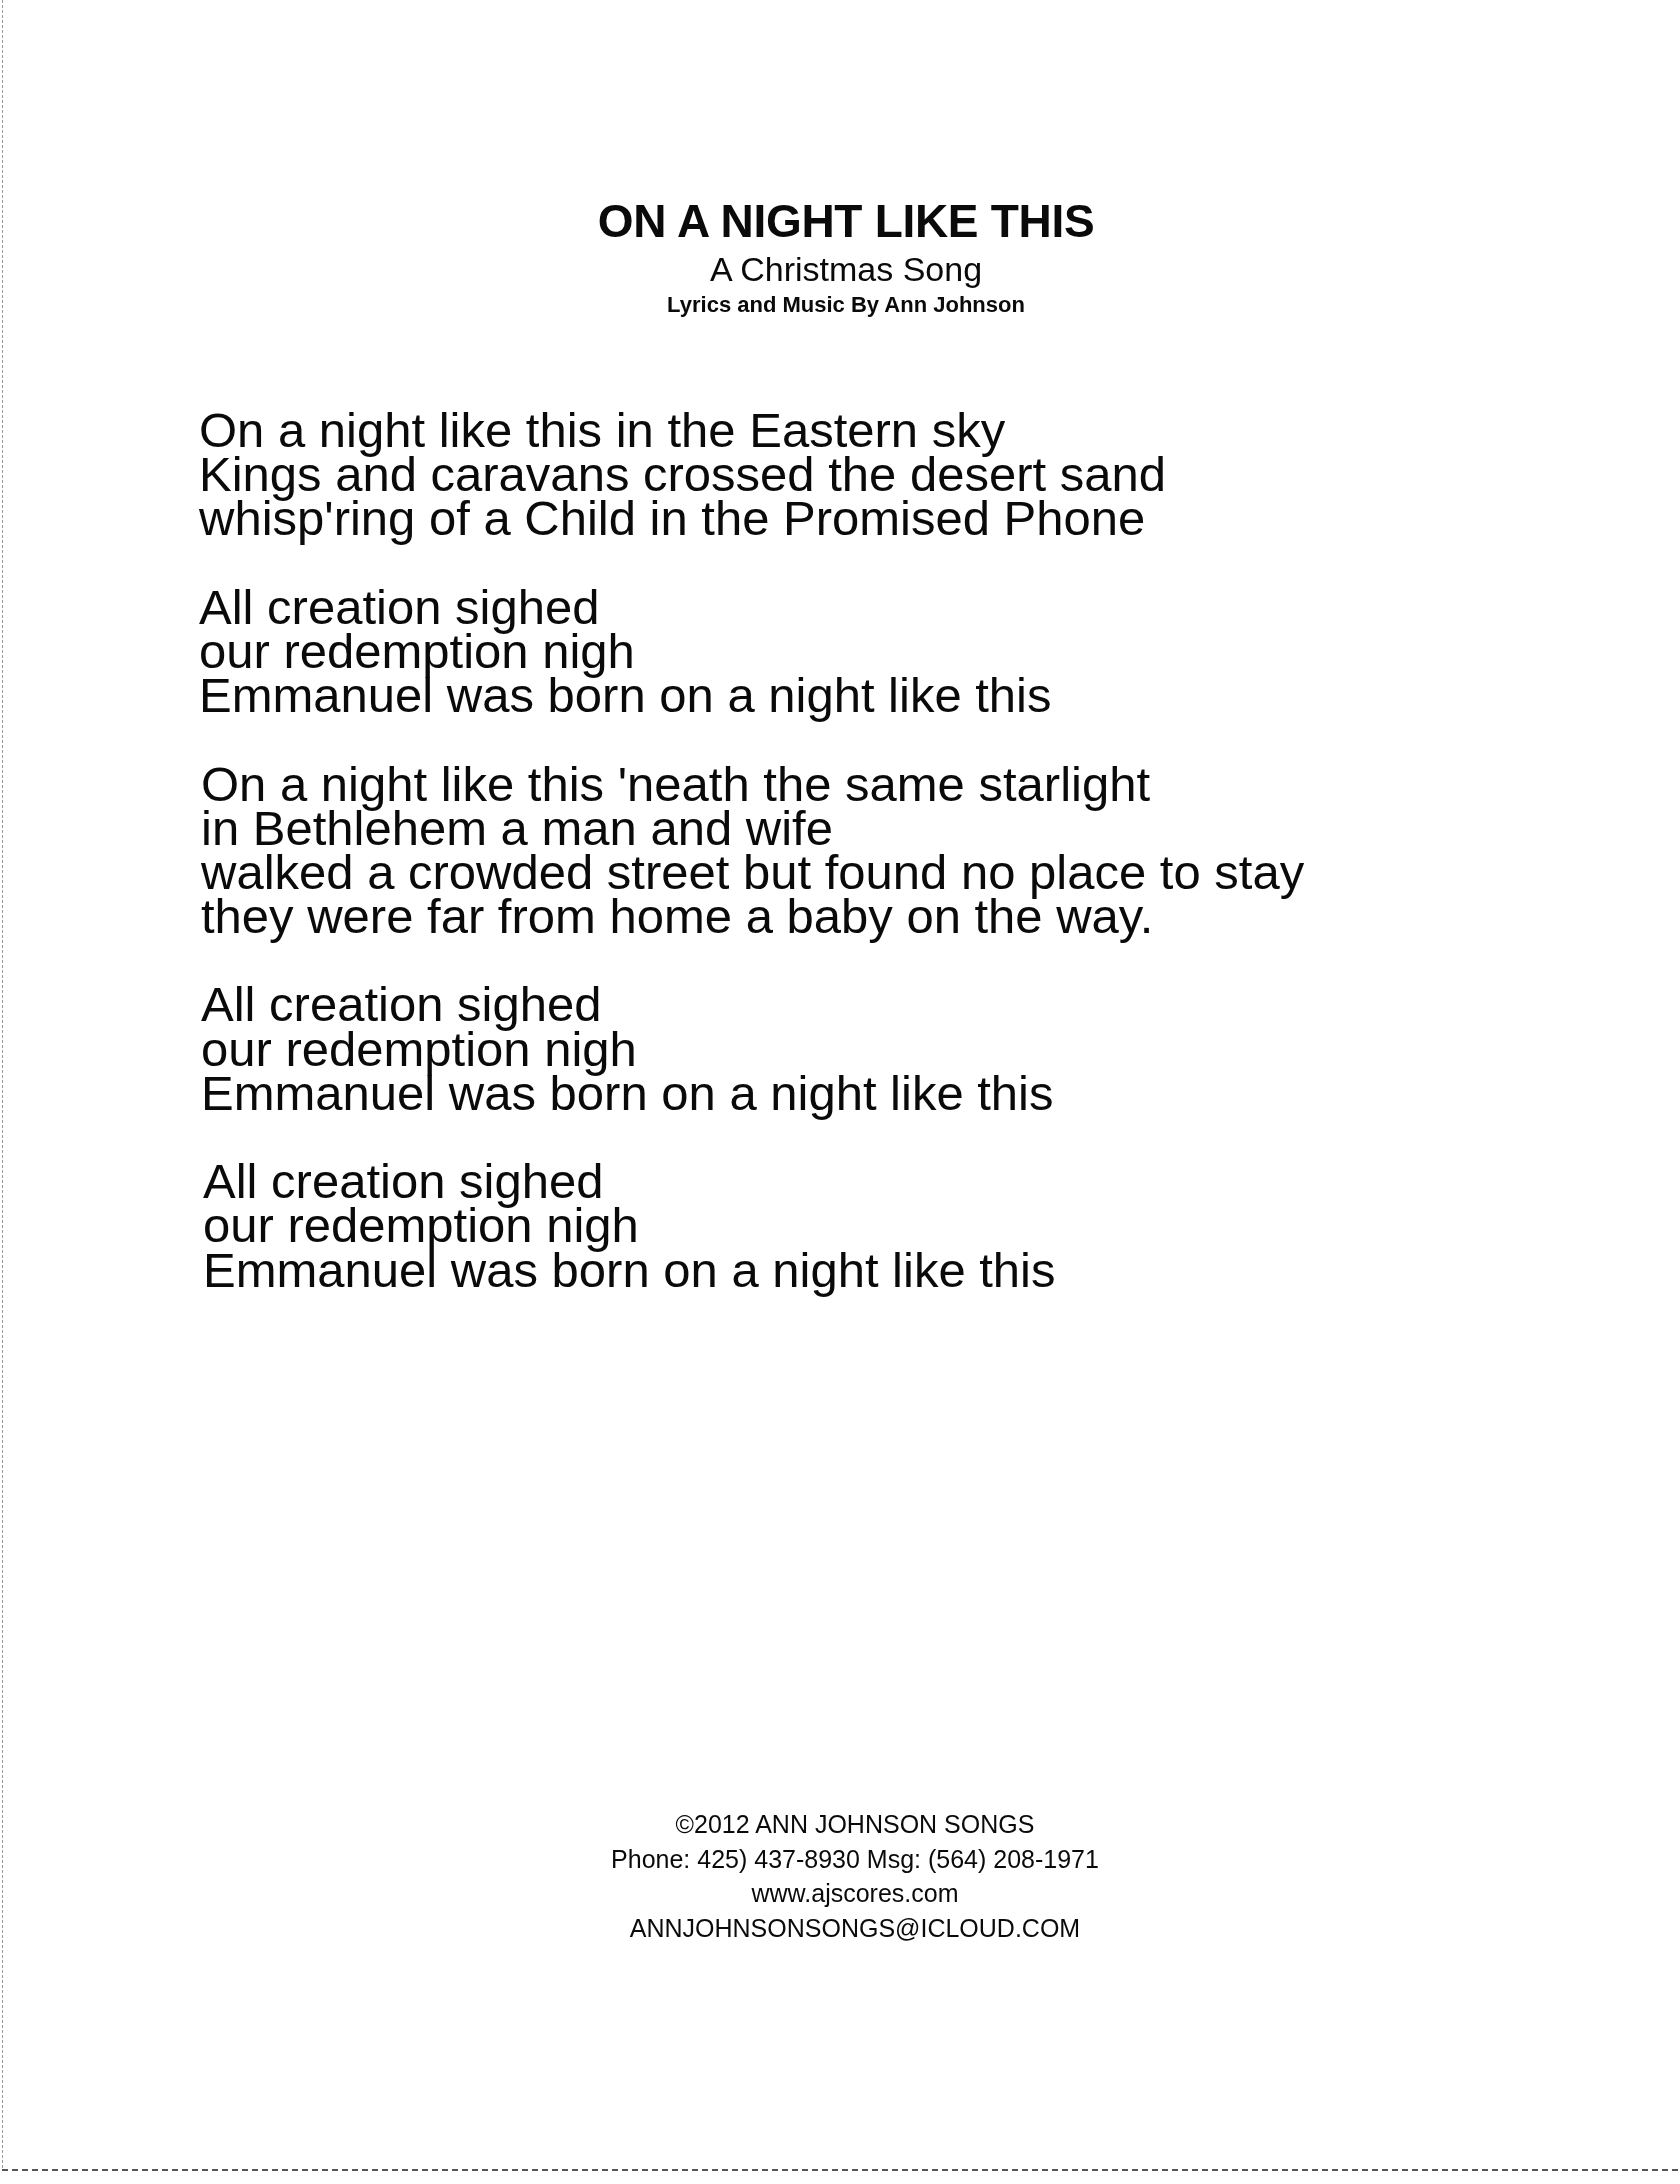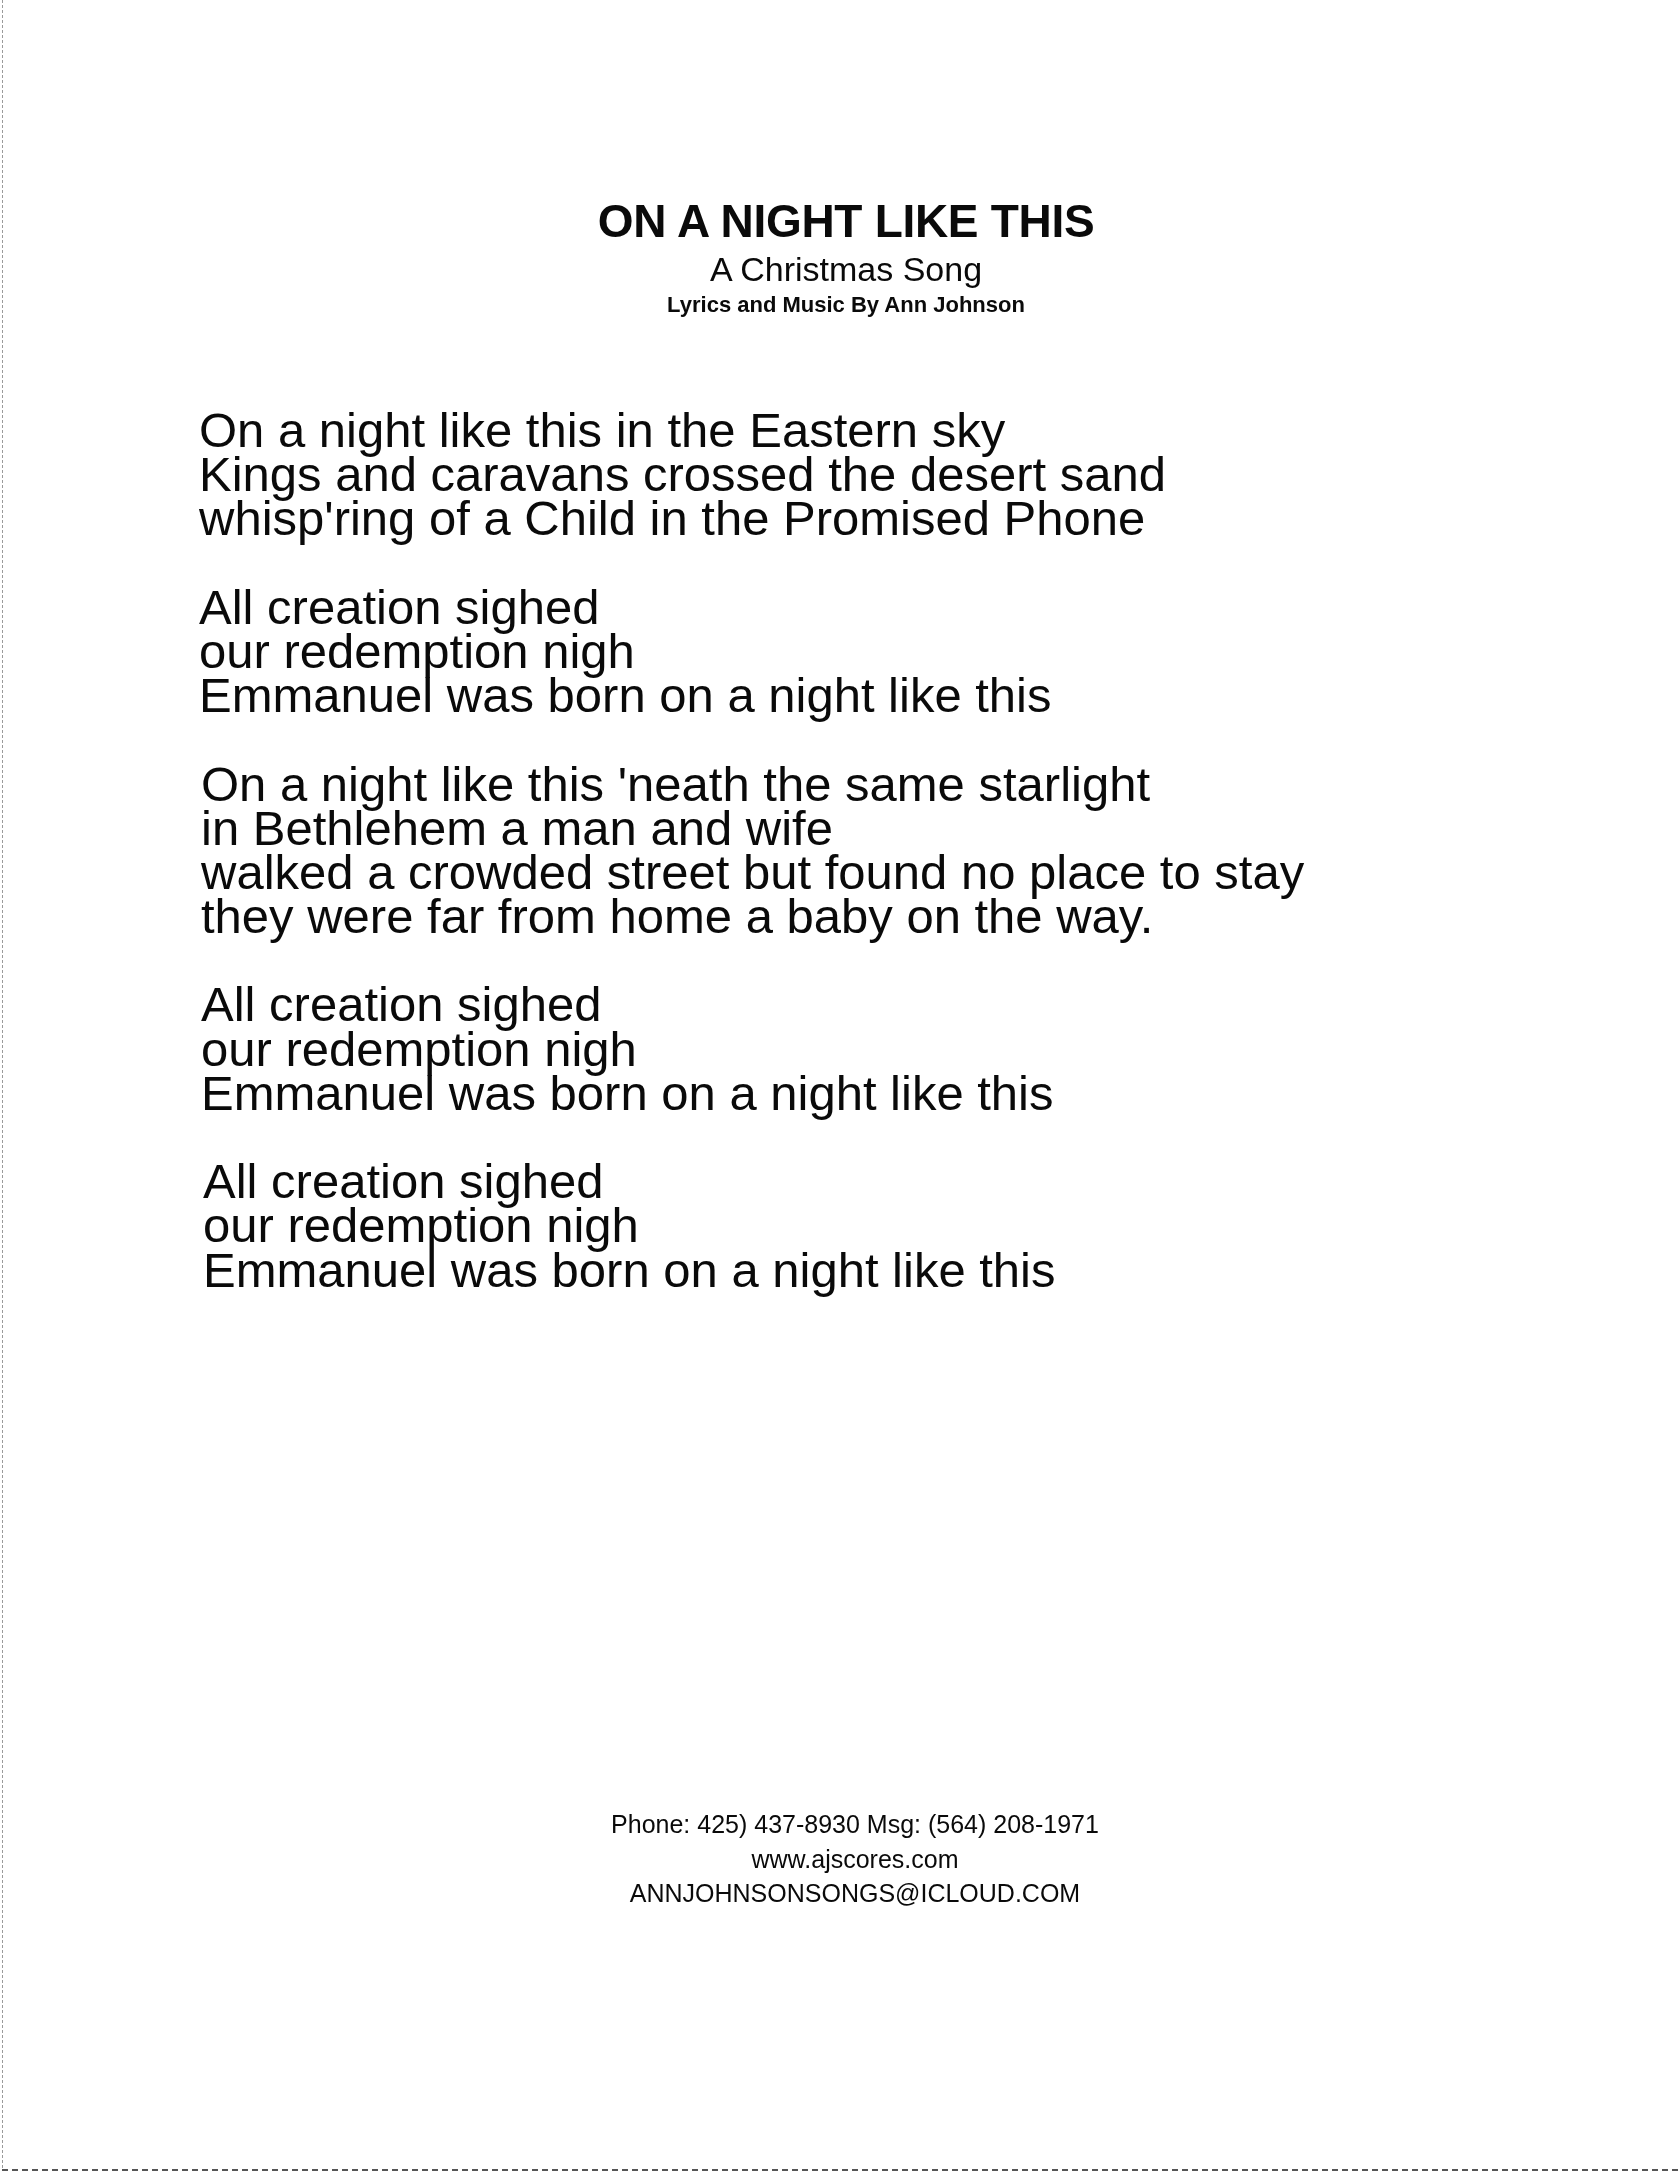--- a/index.html
+++ b/index.html
@@ -77,17 +77,18 @@
       <div class="lyric-line">Emmanuel was born on a night like this</div>
     </div>
     <div class="stanza" style="margin-left:4px">
       <div class="lyric-line">All creation sighed</div>
       <div class="lyric-line">our redemption nigh</div>
       <div class="lyric-line">Emmanuel was born on a night like this</div>
     </div>
   </div>
 
   <div class="footer">
+    <div class="footer-line">©2012 ANN JOHNSON SONGS</div>
     <div class="footer-line">Phone: 425) 437-8930 Msg: (564) 208-1971</div>
     <div class="footer-line">www.ajscores.com</div>
     <div class="footer-line">ANNJOHNSONSONGS@ICLOUD.COM</div>
   </div>
 </div>
 
 </body></html>

